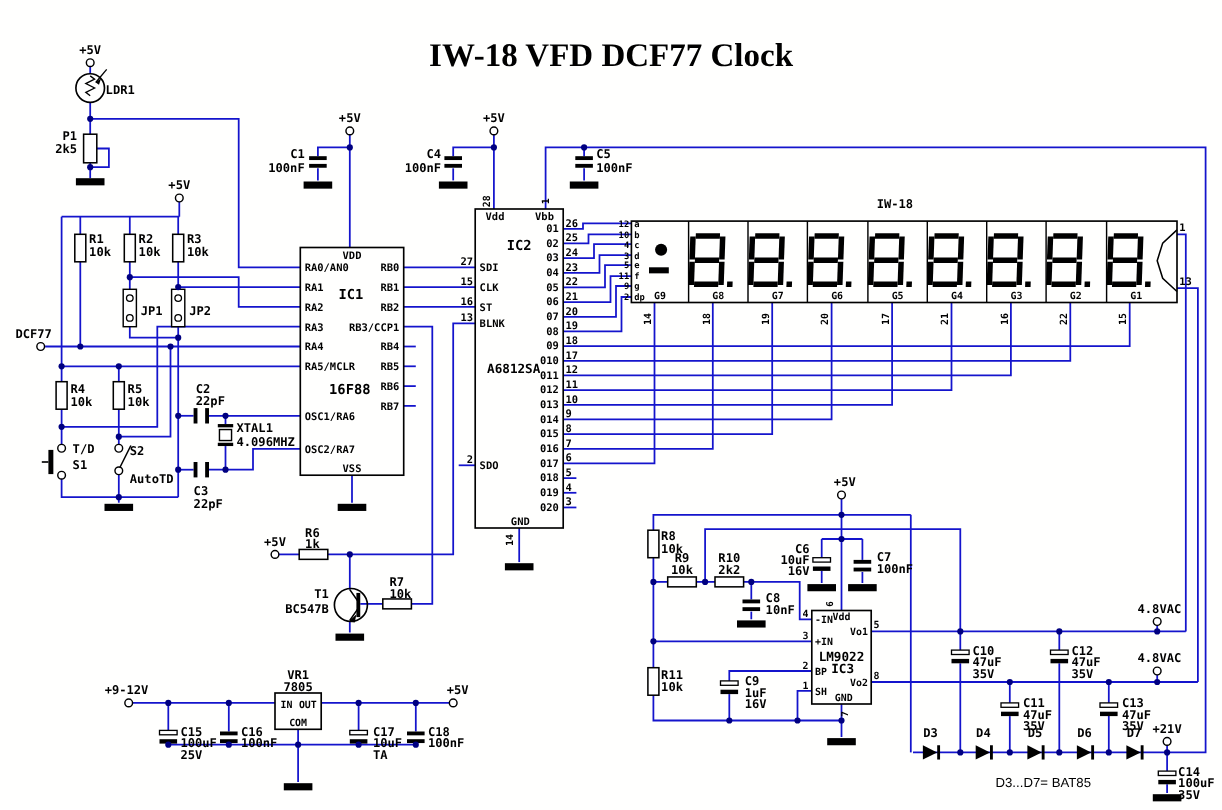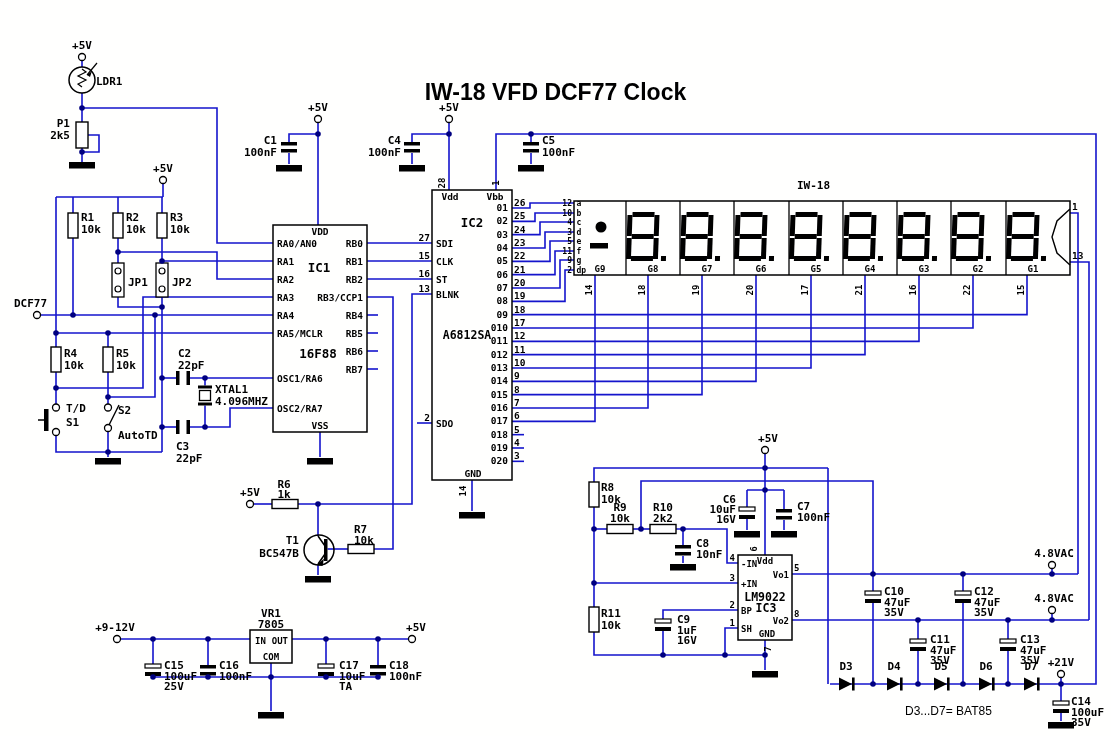--- a/index.html
+++ b/index.html
@@ -1,19 +1,19 @@
 <!DOCTYPE html>
 <html><head>
 <meta charset="utf-8">
 <style>
   html,body{margin:0;padding:0;background:#fff;}
   #stage{position:relative;width:1111px;height:736px;background:#fffffe;overflow:hidden;
          font-family:"DejaVu Sans Mono",monospace;}
   #page-title{position:absolute;top:34px;left:0;width:100%;text-align:center;
-    font-family:Liberation Sans, sans-serif;font-weight:bold;font-size:23px;color:#000;margin-top:45px;}
+    font-family:Liberation Serif, serif;font-weight:bold;font-size:30px;color:#000;}
   svg text{fill:#000;font-family:"DejaVu Sans Mono",monospace;font-weight:bold;}
   svg .sans{font-family:"Liberation Sans",sans-serif;font-weight:normal;}
 </style>
 </head>
 <body>
 
 <div id="stage">
   <div id="page-title">IW-18 VFD DCF77 Clock</div>
   <svg id="cv" width="1111" height="736" viewBox="0 0 1111 736">
       <g>

